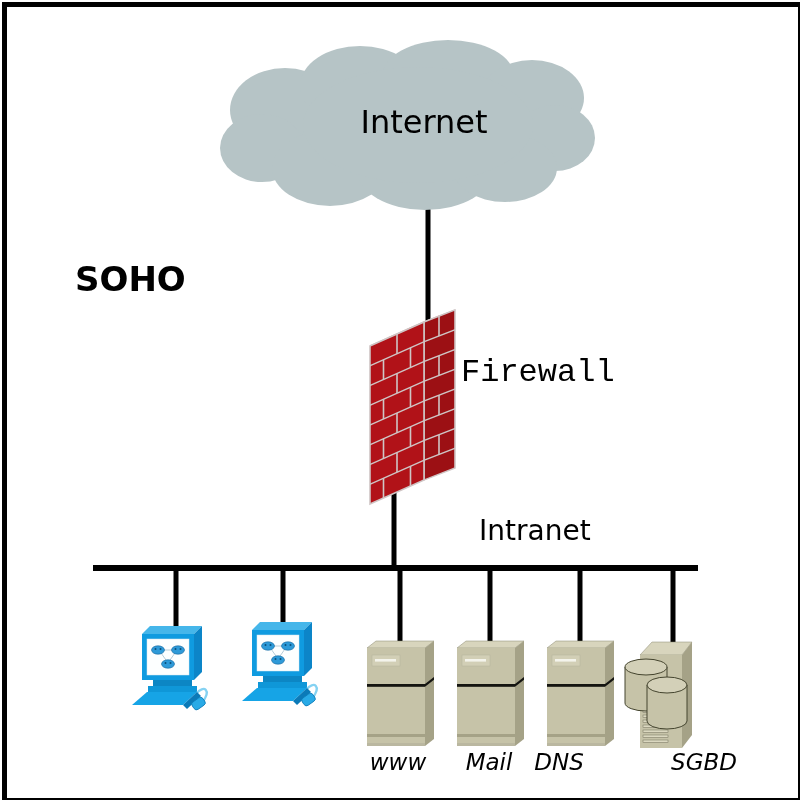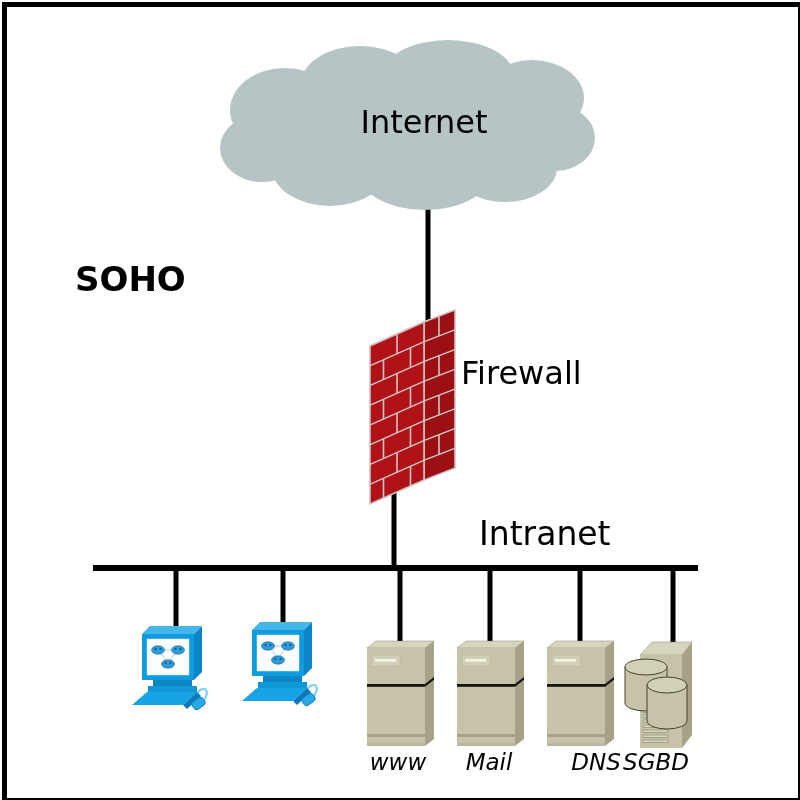--- a/index.html
+++ b/index.html
@@ -13,27 +13,27 @@
     --c-workstation_blue:#0f9be0;
     --c-line:#000000;
   }
   .frame{position:absolute;left:2px;top:2px;width:791px;height:791px;
          border:5px solid #000;}
   .stage{position:absolute;left:0;top:0;width:800px;height:800px;}
   .lbl{position:absolute;color:#000;line-height:1;white-space:nowrap;}
   .lbl.center{transform:translateX(-50%);}
   .internet-lbl{left:424px;top:106px;font-size:32px;}
   .soho-lbl{left:75px;top:262px;font-size:34px;font-weight:bold;}
-  .firewall-lbl{left:461px;top:357px;font-size:32px;}
-  .intranet-lbl{left:479px;top:517px;font-size:33px;}
+  .firewall-lbl{left:461px;top:357px;font-size:32px;font-family:Liberation Mono, monospace;}
+  .intranet-lbl{left:479px;top:517px;font-size:28px;}
   .srv-lbl{font-size:23px;top:751px;font-style:italic;}
   .www-lbl{left:398px;}
   .mail-lbl{left:489px;}
-  .dns-lbl{left:596px;}
-  .sgbd-lbl{left:656px;}
+  .dns-lbl{left:559px;}
+  .sgbd-lbl{left:704px;}
   
   .cl{fill:var(--c-cloud);}
   .ln{stroke:var(--c-line);stroke-width:5;fill:none;}
   .bus{stroke-width:6;}
   .fwf{fill:var(--c-firewall_red);}
   .fws{fill:#9c1014;}
   .fwt{fill:var(--c-firewall_top);}
   .mortar{stroke:#cfc5c5;stroke-width:1.6;fill:none;}
   .svf{fill:var(--c-server_beige);}
   .svs{fill:#a5a287;}

